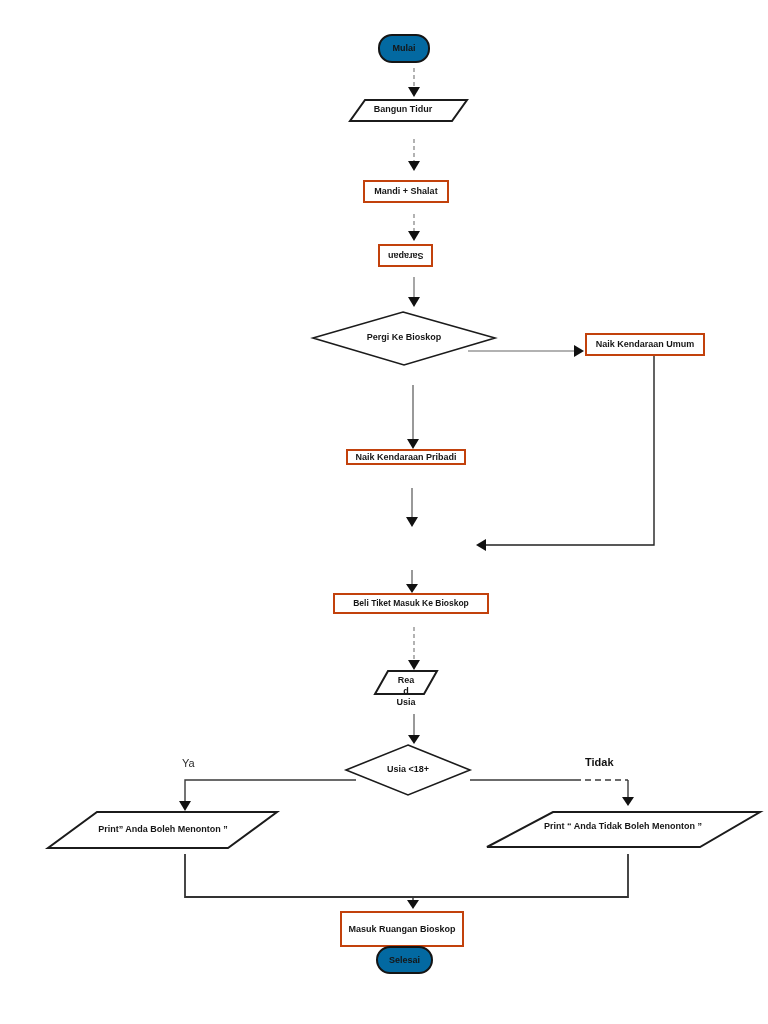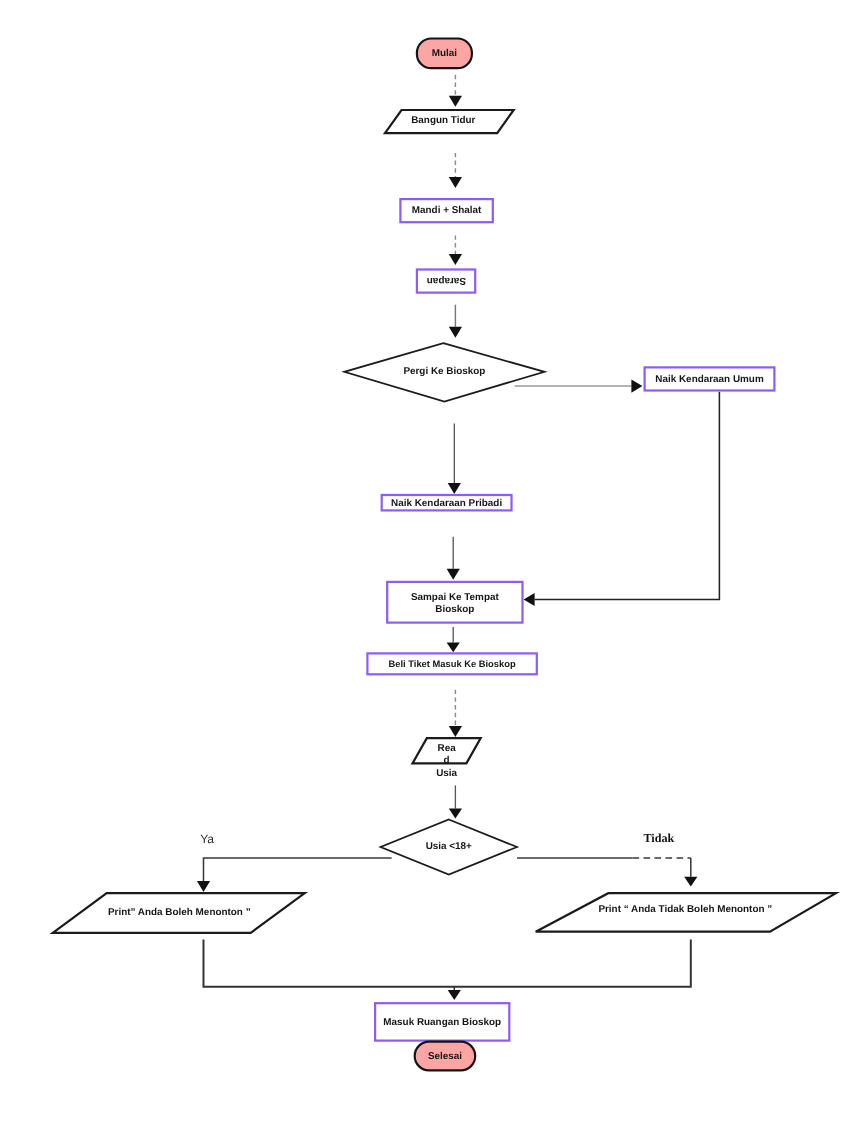--- a/index.html
+++ b/index.html
@@ -6,30 +6,30 @@
   .canvas{
     position:relative;width:768px;height:1024px;background:#ffffff;
     font-family:"Liberation Sans", sans-serif;overflow:hidden;
   }
   .layer{position:absolute;left:0;top:0;width:768px;height:1024px;}
   .node{
     position:absolute;display:flex;align-items:center;justify-content:center;
     text-align:center;font-weight:bold;font-size:9px;color:#161616;
     box-sizing:border-box;line-height:11px;white-space:nowrap;
   }
-  .rect{border:2px solid #8b5cf6;background:#fff;}
-  .stadium{border:2px solid #151515;border-radius:14px;background:#fca5a5;}
+  .rect{border:2px solid #c2410c;background:#fff;}
+  .stadium{border:2px solid #151515;border-radius:14px;background:#0369a1;}
   .lbl{
     position:absolute;text-align:center;font-weight:bold;font-size:9px;
     color:#161616;line-height:11px;
   }
   .wrap2{white-space:normal;}
   .rot180{transform:rotate(180deg);display:inline-block;}
   .edge-label{position:absolute;font-size:11px;color:#2c2c2c;}
-  .edge-label.bold{font-weight:bold;color:#111;font-family:Liberation Serif, serif;}
+  .edge-label.bold{font-weight:bold;color:#111;}
   .stack span{display:block;}
 </style>
 </head>
 <body>
 
 <div class="canvas">
 
   <svg class="layer" width="768" height="1024" viewBox="0 0 768 1024">
 
     <g>
@@ -121,23 +121,20 @@
   <div class="lbl" style="left:344px;top:332px;width:120px;">Pergi Ke Bioskop</div>
 
   <div class="node rect" style="left:585px;top:333px;width:120px;height:23px;">
     <span>Naik Kendaraan Umum</span>
   </div>
 
   <div class="node rect" style="left:346px;top:449px;width:120px;height:16px;text-align:center;">
     <span>Naik Kendaraan Pribadi</span>
   </div>
 
-  <div class="node rect wrap2" style="left:351px;top:528px;width:125px;height:39px;white-space:normal;padding:0 8px;">
-    <span>Sampai Ke Tempat Bioskop</span>
-  </div>
 
   <div class="node rect" style="left:333px;top:593px;width:156px;height:21px;font-size:8.5px;">
     <span>Beli Tiket Masuk Ke Bioskop</span>
   </div>
 
   <div class="lbl stack" style="left:381px;top:675px;width:50px;">
     <span>Rea</span>
     <span>d</span>
     <span>Usia</span>
   </div>

